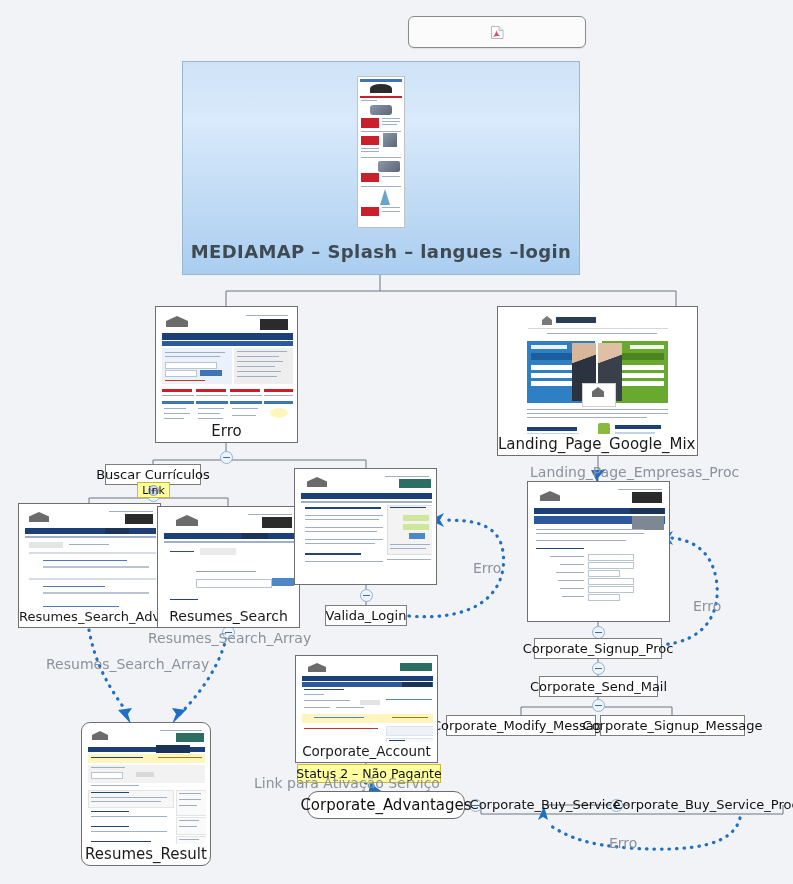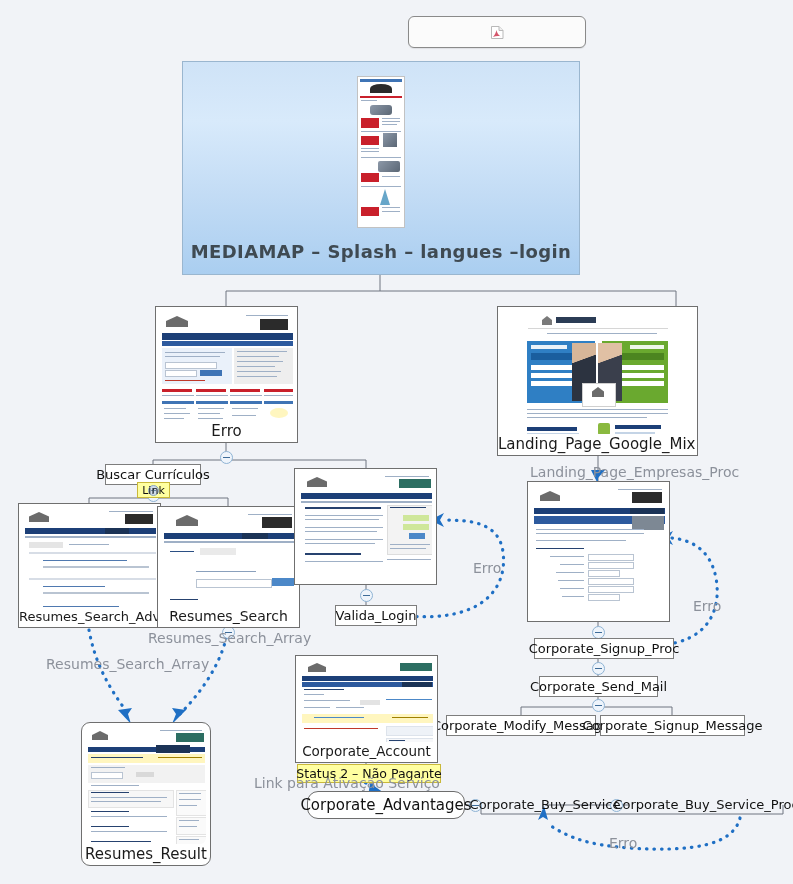--- a/index.html
+++ b/index.html
@@ -474,21 +474,21 @@
         <div class="green" style="left:104px;top:51px; width:26px; height:6px; background:#cfe79a;"></div>
         <div class="blue" style="left:110px;top:60px; width:16px; height:6px; background:#4c88c8;"></div>
         <div class="tline" style="left:91px; top:71px; width:40px;"></div>
         <div class="tline" style="left:91px; top:75px; width:36px;"></div>
         <div class="tline" style="left:88px; top:86px; width:44px;"></div>
 
       </div>
     </div>
   </div>
 
-  <div class="labelbox" style="left:325px; top:605px; width:82px;margin-left:10px;">
+  <div class="labelbox" style="left:325px; top:605px; width:82px;">
     <span>Valida_Login</span>
   </div>
 
   <div class="node" style="left:527px; top:481px; width:143px; height:141px;">
     <div class="thumb">
       <div class="mini">
         <div class="logo" style="left:8px; top:5px; width:20px; height:10px; background:#6b6b6b; clip-path:polygon(50% 0,100% 45%,100% 100%,0 100%,0 45%);"></div>
         <div class="tline" style="left:86px; top:3px; width:44px;"></div>
         <div class="dark" style="left:100px;top:6px; width:30px; height:11px;"></div>
         <div class="bar" style="left:2px;  top:22px; width:131px; height:6px;"></div>
@@ -509,21 +509,21 @@
         <div class="white" style="left:56px; top:92px; width:44px; height:5px; border:1px solid #b9c4d2;"></div>
         <div class="tline" style="left:28px; top:102px; width:24px;"></div>
         <div class="white" style="left:56px; top:100px; width:44px; height:5px; border:1px solid #b9c4d2;"></div>
         <div class="tline" style="left:30px; top:110px; width:22px;"></div>
         <div class="white" style="left:56px; top:108px; width:30px; height:5px; border:1px solid #b9c4d2;"></div>
 
       </div>
     </div>
   </div>
 
-  <div class="labelbox" style="left:534px; top:638px; width:140px;">
+  <div class="labelbox" style="left:534px; top:638px; width:128px;">
     <span>Corporate_Signup_Proc</span>
   </div>
   <div class="labelbox" style="left:539px; top:676px; width:119px;">
     <span>Corporate_Send_Mail</span>
   </div>
   <div class="labelbox" style="left:446px; top:715px; width:150px;">
     <span>Corporate_Modify_Message</span>
   </div>
   <div class="labelbox" style="left:600px; top:715px; width:145px;">
     <span>Corporate_Signup_Message</span>

